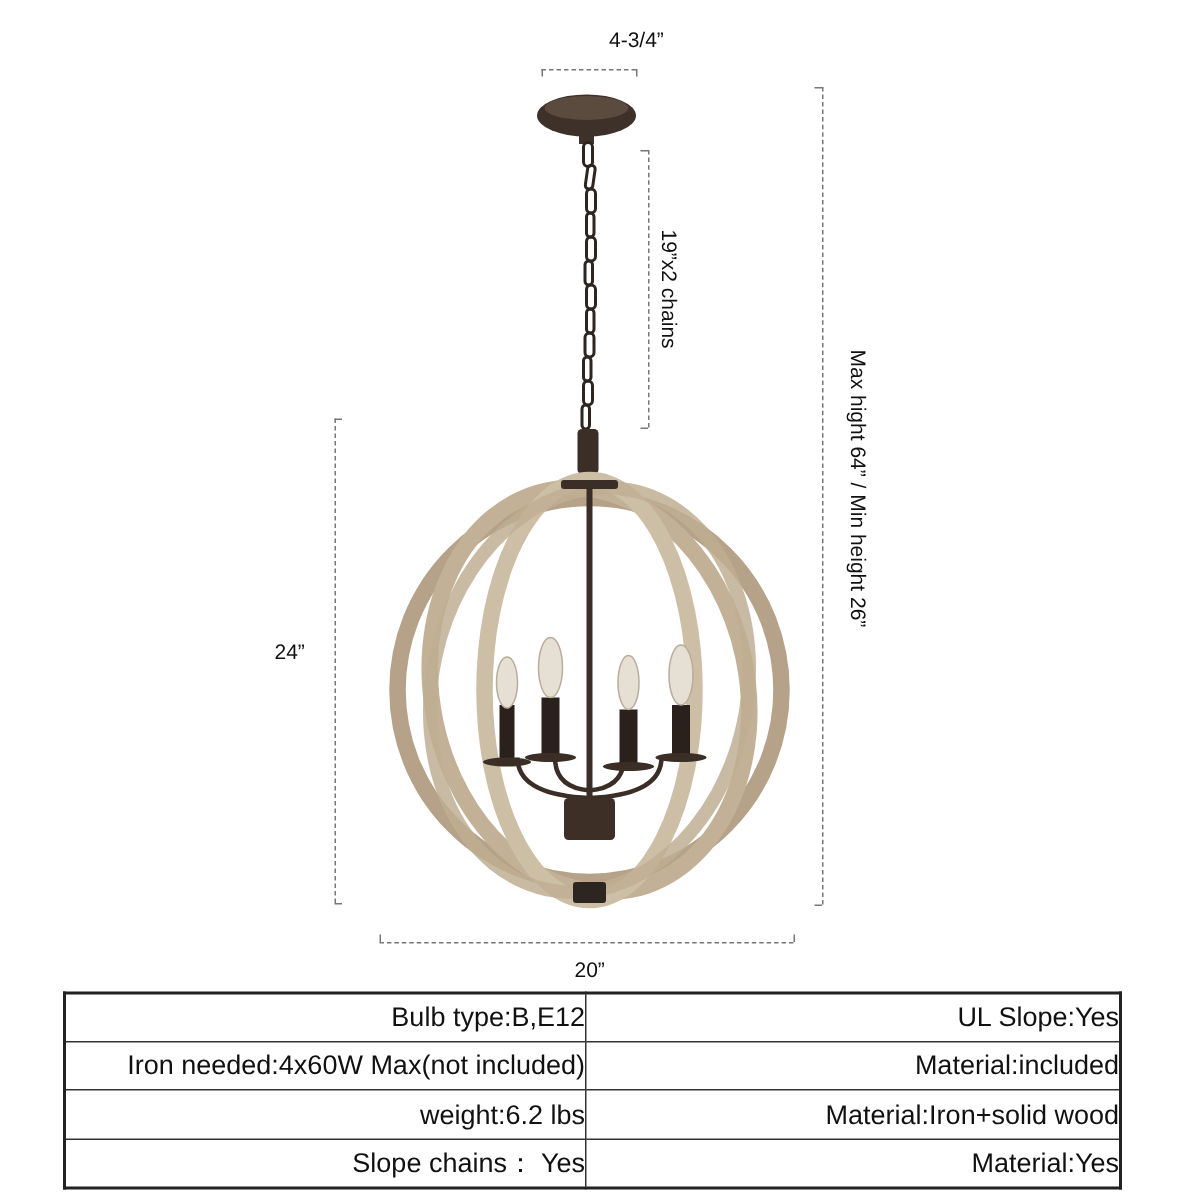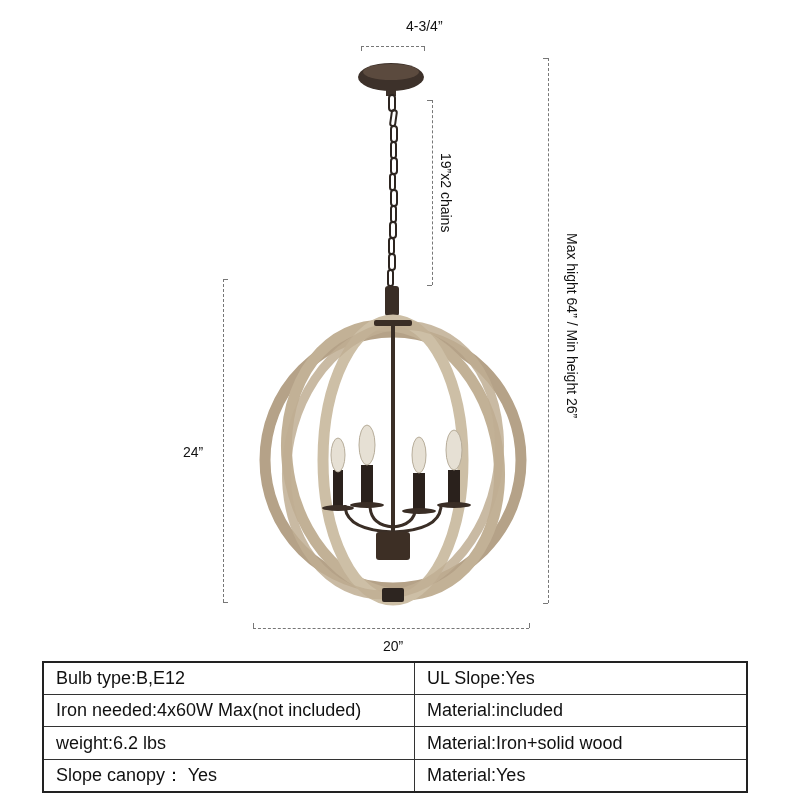--- a/index.html
+++ b/index.html
@@ -6,21 +6,21 @@
   body { width:800px; height:800px; position:relative; overflow:hidden; font-family:"Liberation Sans", sans-serif; color:#111; }
   .abs { position:absolute; }
   .dim-label { font-size:14px; color:#111; white-space:nowrap; }
   .vert { transform-origin: left top; transform: rotate(90deg); }
   .dash-h { border-top:1px dashed #777; height:0; }
   .dash-v { border-left:1px dashed #777; width:0; }
   .tick-v { border-left:1px solid #777; width:0; height:5px; }
   .tick-h { border-top:1px solid #777; height:0; width:5px; }
   #product { position:absolute; left:0; top:0; width:800px; height:640px; }
   #spec-table { position:absolute; left:42px; top:661px; width:706px; height:132px; border-collapse:collapse; border:2px solid #222; }
-  #spec-table td { border:1.5px solid #333; font-size:18px; padding:0 12px; height:31px; line-height:31px; white-space:nowrap; vertical-align:middle; }
+  #spec-table td { border:1.5px solid #333; font-size:18px; padding:0 0; height:31px; line-height:31px; white-space:nowrap; vertical-align:middle;text-align:right; }
   #spec-table td.left { width:346px; }
 </style>
 </head>
 <body>
 
 <svg id="product" viewBox="0 0 800 640" xmlns="http://www.w3.org/2000/svg">
 
   <g>
     <ellipse cx="391" cy="77" rx="33" ry="14" fill="#3d312a"></ellipse>
     <ellipse cx="391" cy="72" rx="28" ry="8" fill="#5b4a3e"></ellipse>
@@ -97,21 +97,21 @@
 <div class="abs dim-label vert" style="left:454px;top:153px;">19”x2 chains</div>
 
 <div class="abs dash-v" style="left:548px;top:58px;height:545px;"></div>
 <div class="abs tick-h" style="left:543px;top:58px;"></div>
 <div class="abs tick-h" style="left:543px;top:603px;"></div>
 <div class="abs dim-label vert" style="left:580px;top:233px;">Max hight 64” /  Min height 26”</div>
 
 <div class="abs dash-v" style="left:223px;top:279px;height:323px;"></div>
 <div class="abs tick-h" style="left:223px;top:279px;"></div>
 <div class="abs tick-h" style="left:223px;top:602px;"></div>
-<div class="abs dim-label" style="left:183px;top:444px;">24”</div>
+<div class="abs dim-label" style="left:183px;top:426px;">24”</div>
 
 <div class="abs dash-h" style="left:253px;top:628px;width:276px;"></div>
 <div class="abs tick-v" style="left:253px;top:623px;"></div>
 <div class="abs tick-v" style="left:529px;top:623px;"></div>
 <div class="abs dim-label" style="left:383px;top:638px;text-align:center;">20”</div>
 
 <table id="spec-table">
   <tbody>
     <tr>
       <td class="left">Bulb type:B,E12</td>
@@ -119,17 +119,17 @@
     </tr>
     <tr>
       <td class="left">Iron needed:4x60W Max(not included)</td>
       <td>Material:included</td>
     </tr>
     <tr>
       <td class="left">weight:6.2 lbs</td>
       <td>Material:Iron+solid wood</td>
     </tr>
     <tr>
-      <td class="left">Slope canopy： Yes</td>
+      <td class="left">Slope chains： Yes</td>
       <td>Material:Yes</td>
     </tr>
   </tbody>
 </table>
 
 </body></html>

